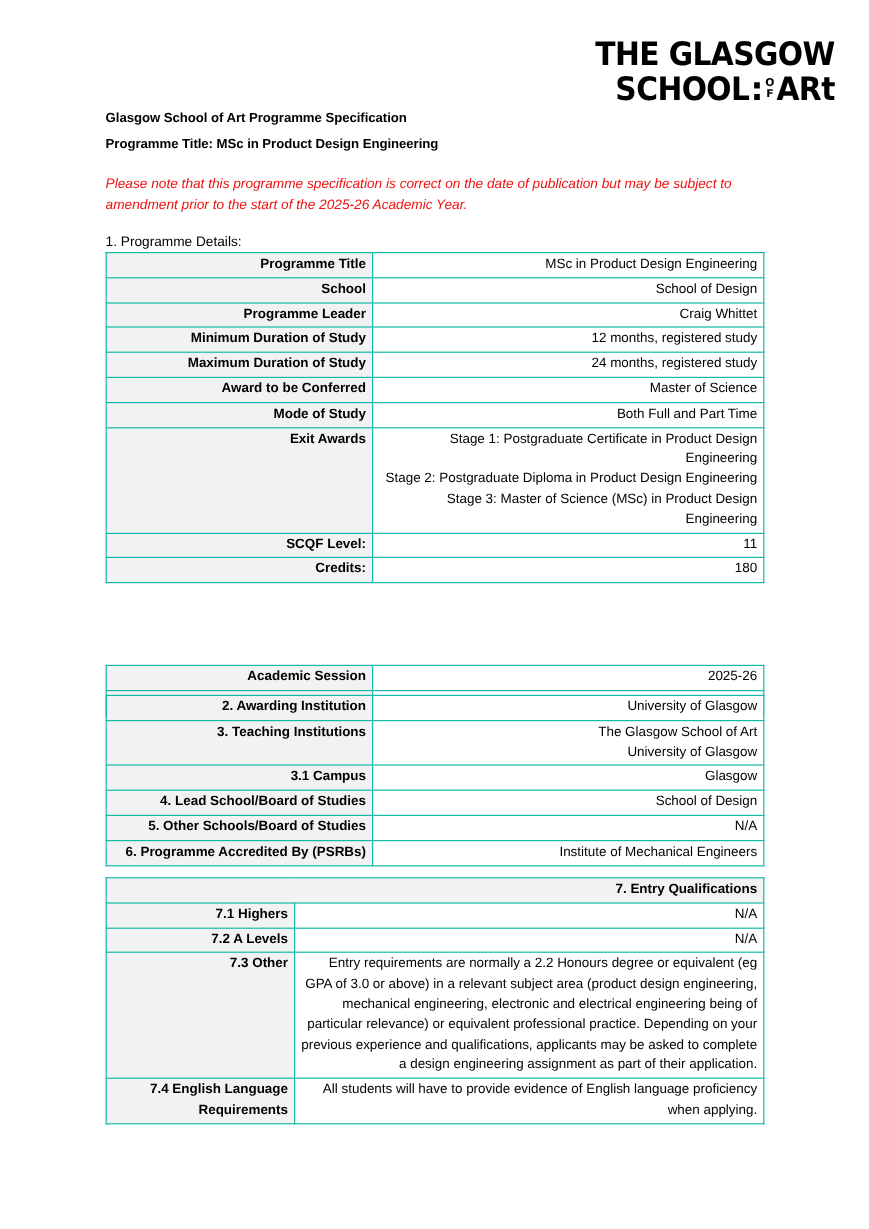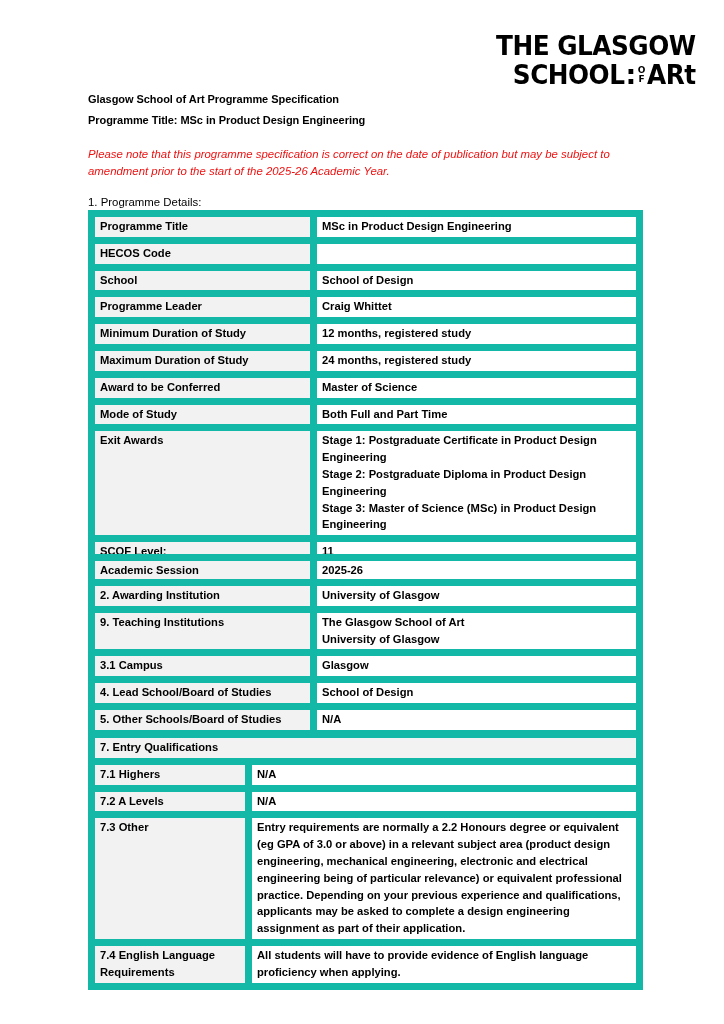--- a/index.html
+++ b/index.html
@@ -106,31 +106,31 @@
 
   
   table.spec {
     position: absolute;
     border-collapse: collapse;
     table-layout: fixed;
     font-size: 11.2px;
     line-height: 16.8px;
   }
   table.spec td {
-    border: 7px solid #14b8a6;
+    border: 1px solid #14b8a6;
     padding: 1px 5px 2px 5px;
     vertical-align: top;
+    text-align: right;
   }
   table.spec td.lbl {
     background: #f2f2f2;
     font-weight: 700;
   }
   table.spec td.val {
     background: #ffffff;
-    font-weight: bold;
   }
   table.spec td.full {
     background: #f2f2f2;
     font-weight: 700;
   }
   .cellline { display: block; }
 
   #table-programme-details {
     left: 88px;
     top: 210px;
@@ -188,26 +188,20 @@
         <col style="width:326px">
       </colgroup>
     <tbody>
         <tr>
           <td class="lbl">Programme Title</td>
           <td class="val">
             <span class="cellline">MSc in Product Design Engineering</span>
           </td>
         </tr>
         <tr>
-          <td class="lbl">HECOS Code</td>
-          <td class="val">
-            <span class="cellline"></span>
-          </td>
-        </tr>
-        <tr>
           <td class="lbl">School</td>
           <td class="val">
             <span class="cellline">School of Design</span>
           </td>
         </tr>
         <tr>
           <td class="lbl">Programme Leader</td>
           <td class="val">
             <span class="cellline">Craig Whittet</span>
           </td>
@@ -286,21 +280,21 @@
         <col style="width:326px">
       </colgroup>
     <tbody>
         <tr>
           <td class="lbl">2. Awarding Institution</td>
           <td class="val">
             <span class="cellline">University of Glasgow</span>
           </td>
         </tr>
         <tr>
-          <td class="lbl">9. Teaching Institutions</td>
+          <td class="lbl">3. Teaching Institutions</td>
           <td class="val">
             <span class="cellline">The Glasgow School of Art</span>
             <span class="cellline">University of Glasgow</span>
           </td>
         </tr>
         <tr>
           <td class="lbl">3.1 Campus</td>
           <td class="val">
             <span class="cellline">Glasgow</span>
           </td>
@@ -308,20 +302,26 @@
         <tr>
           <td class="lbl">4. Lead School/Board of Studies</td>
           <td class="val">
             <span class="cellline">School of Design</span>
           </td>
         </tr>
         <tr>
           <td class="lbl">5. Other Schools/Board of Studies</td>
           <td class="val">
             <span class="cellline">N/A</span>
+          </td>
+        </tr>
+        <tr>
+          <td class="lbl">6. Programme Accredited By (PSRBs)</td>
+          <td class="val">
+            <span class="cellline">Institute of Mechanical Engineers</span>
           </td>
         </tr>
       </tbody>
   </table>
 
   <table class="spec" id="table-entry">
     <colgroup>
         <col style="width:157px">
         <col style="width:391px">
       </colgroup>

